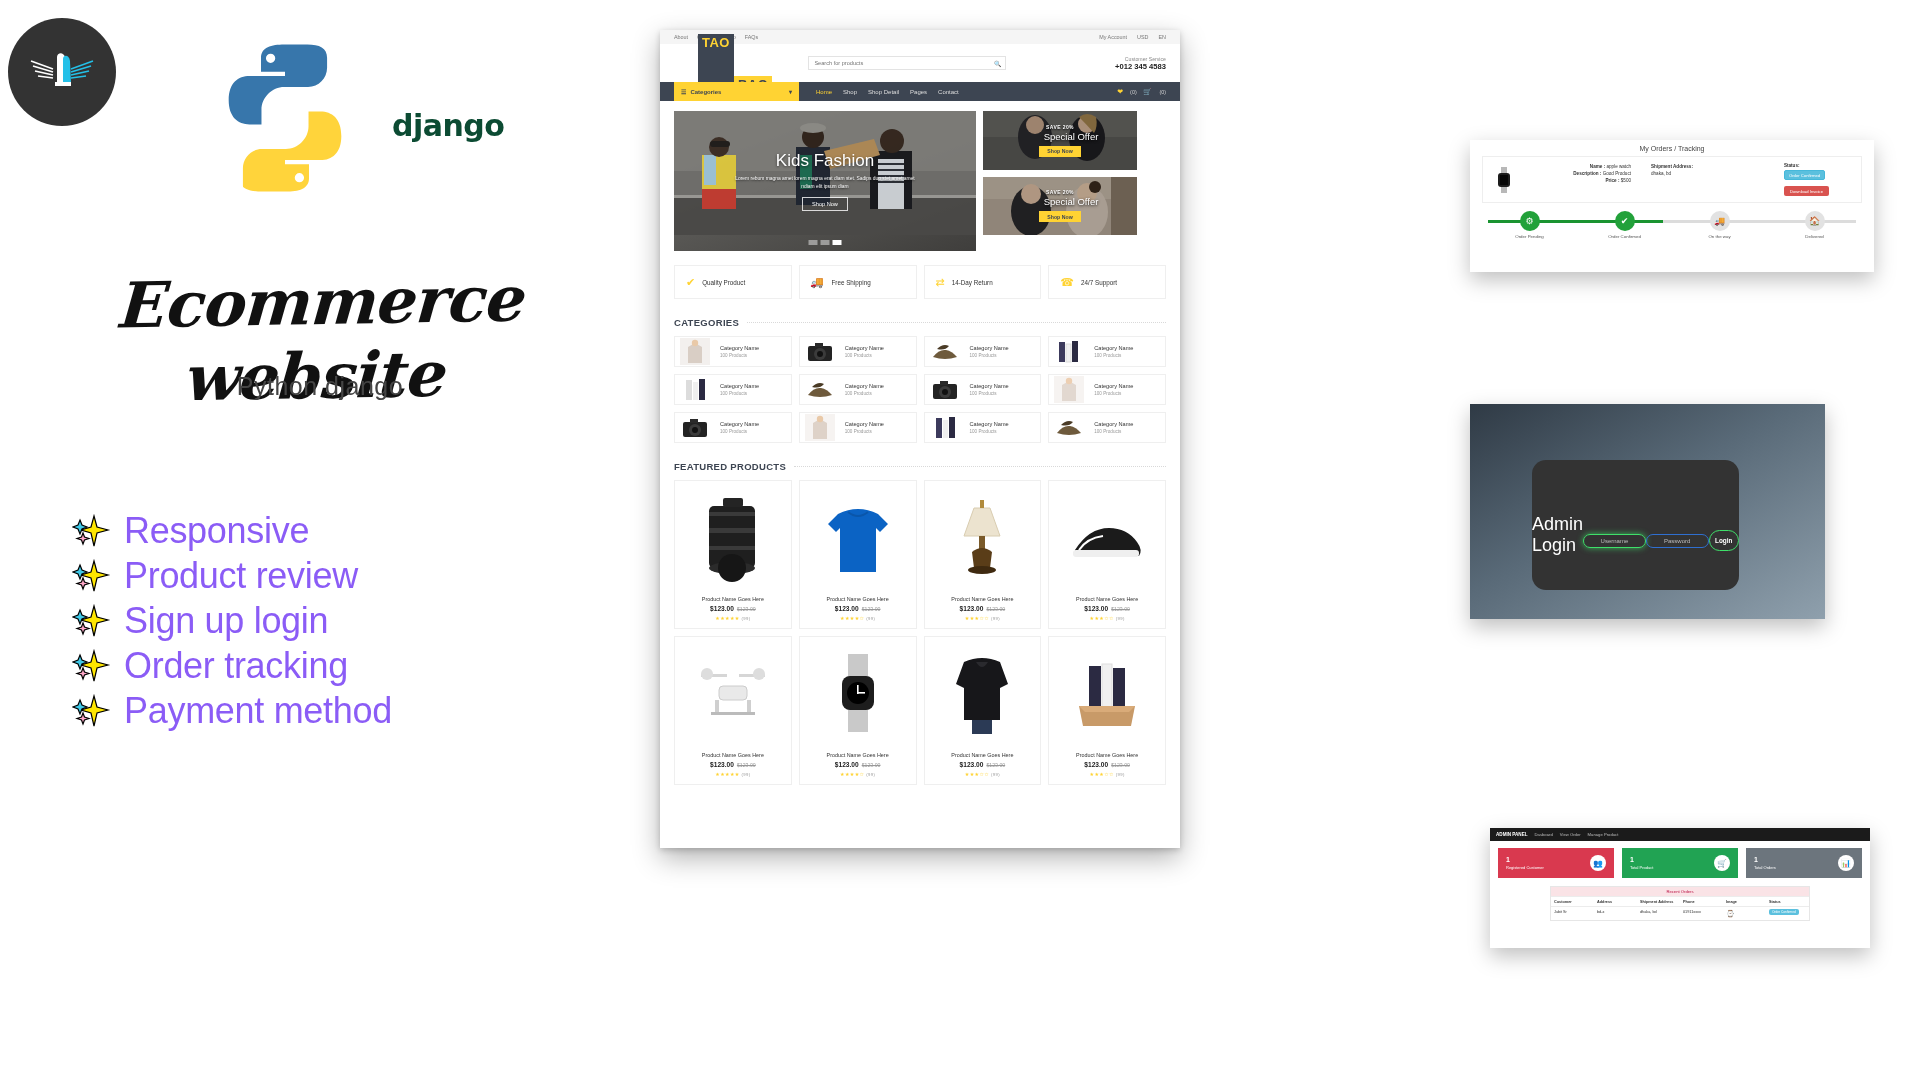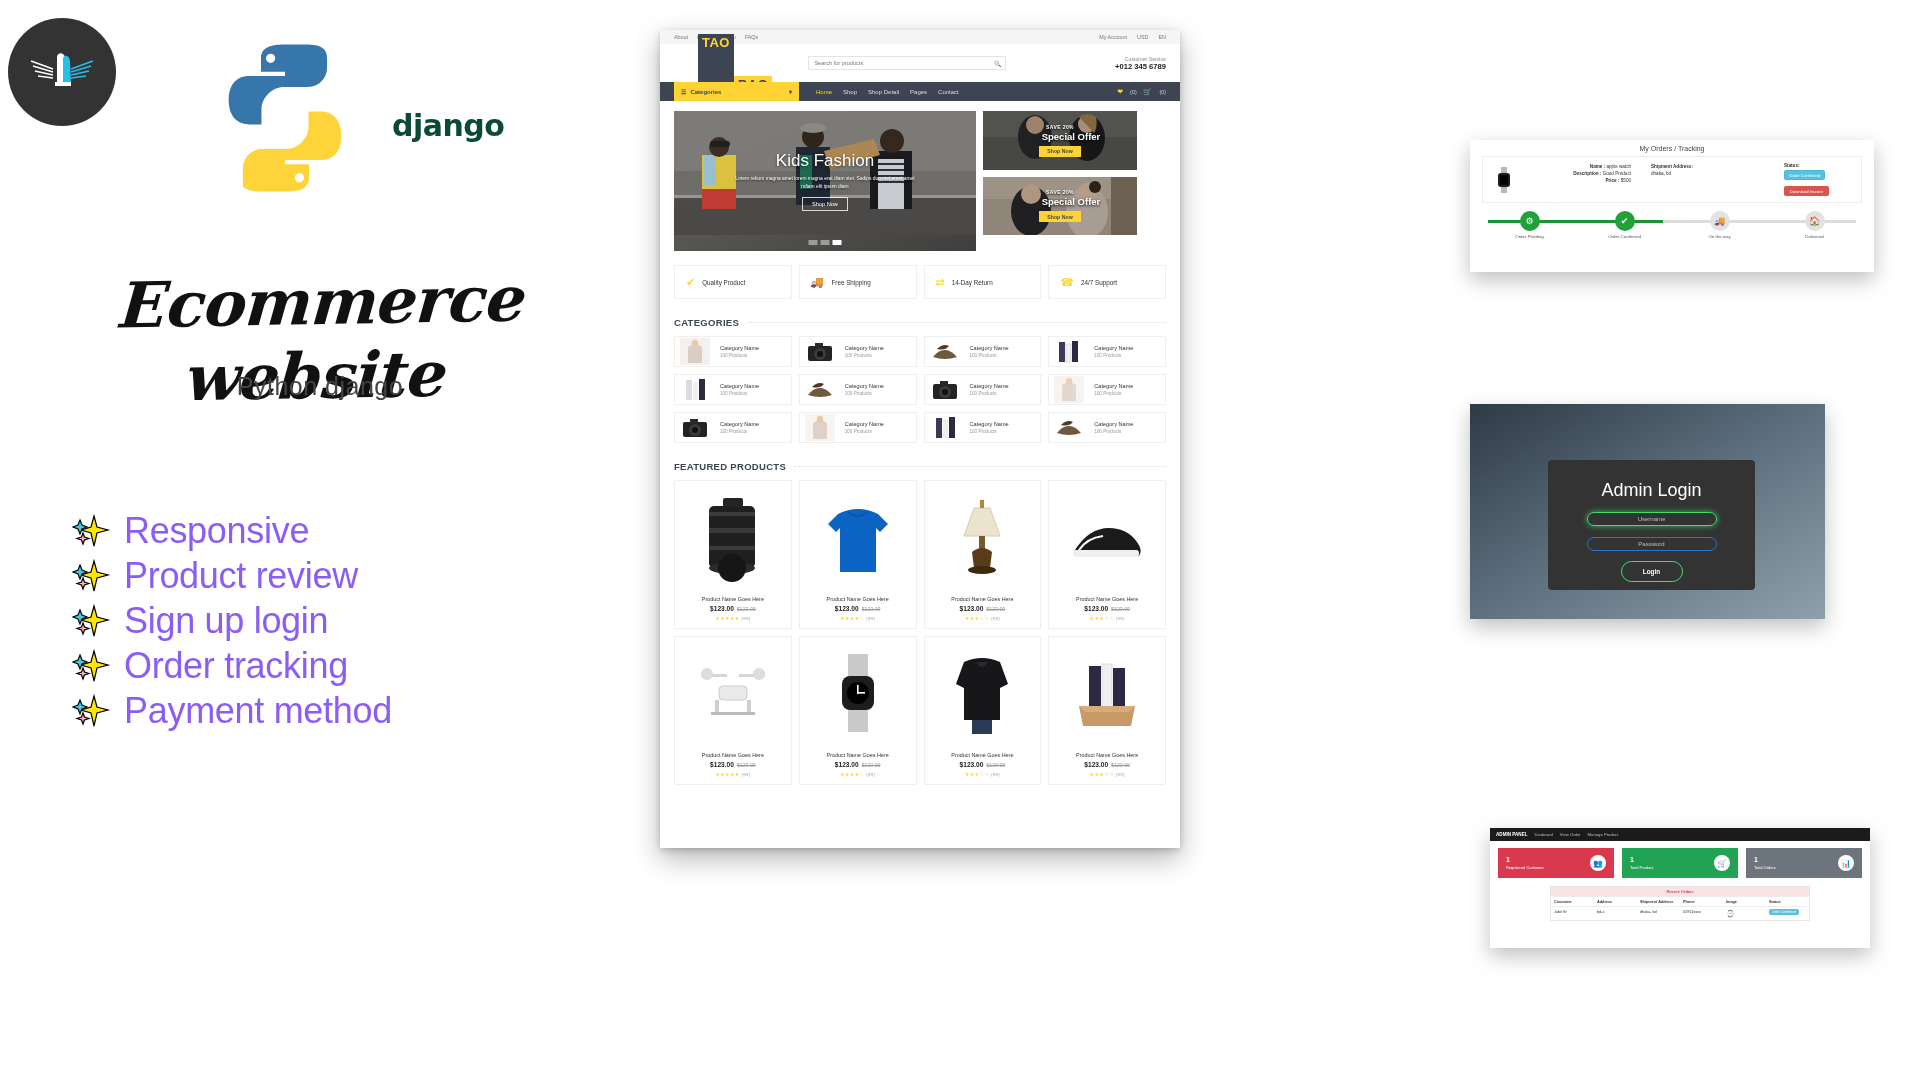--- a/index.html
+++ b/index.html
@@ -101,21 +101,21 @@
   .hero-dots { position:absolute; bottom:6px; left:50%; transform:translateX(-50%); display:flex; gap:3px;}
   .hero-dots i { width:9px; height:5px; background:rgba(255,255,255,.45); display:block; }
   .hero-dots i.on { background:#ffffff; }
 
   .promo-col { display:flex; flex-direction:column; gap:7px; }
   .promo { width:154px; height:58.5px; position:relative; overflow:hidden; }
   .promo .pbg { position:absolute; inset:0; }
   .promo .pov { position:absolute; inset:0; background:rgba(0,0,0,.22);
     display:flex; flex-direction:column; align-items:center; justify-content:center; color:#fff;}
   .promo .save { font-size:5px; font-weight:bold; letter-spacing:.4px; text-shadow:0 1px 2px #000;}
-  .promo .offer { font-size:9.5px; font-weight:bold; text-shadow:0 1px 3px #000; margin-top:1px;margin-left:22px;}
+  .promo .offer { font-size:9.5px; font-weight:normal; text-shadow:0 1px 3px #000; margin-top:1px;margin-left:22px;}
   .promo .pbtn { margin-top:4px; background:#FFD333; color:#3d4552; font-size:5.2px;
      font-weight:600; padding:2.5px 8px; }
 
   .feature-strip { display:flex; gap:7px; padding:14px 14px 0 14px; }
   .fcard { flex:1; height:34px; background:#fff; border:1px solid #efefef;
      display:flex; align-items:center; gap:7px; padding:0 11px; }
   .fcard .ficon { color:#FFD333; font-size:11px; display:flex; }
   .fcard .flabel { font-size:6.3px; color:#333; }
 
   .sec-head { display:flex; align-items:center; gap:8px; padding:18px 14px 8px 14px; }
@@ -166,22 +166,22 @@
   .tk-dot { width:20px; height:20px; border-radius:50%; background:#e2e2e2; color:#888;
       display:flex; align-items:center; justify-content:center; font-size:9px; }
   .tk-dot.done { background:#22a13a; color:#fff; }
   .tk-node span { margin-top:3px; font-size:4.4px; color:#555; }
 
   
   #login-mock { left:1470px; top:404px; width:355px; height:215px;
      background:linear-gradient(150deg,#2f3a45 0%,#596a78 45%,#8fa0ad 100%);
      box-shadow:0 8px 20px rgba(0,0,0,.25); }
   .login-card { position:absolute; left:62px; top:56px; width:207px; height:130px;
-     background:#333333; border-radius:4px; display:flex; flex-direction:column;
-     align-items:center; padding-top:20px;margin-left:16px; }
+     background:#333333; border-radius:14px; display:flex; flex-direction:row;
+     align-items:center; padding-top:20px; }
   .login-title { color:#fff; font-size:18px; font-weight:400; }
   .login-field { margin-top:11px; width:130px; height:14px; border-radius:9px;
      display:flex; align-items:center; justify-content:center; background:transparent;}
   .login-field.user { border:1.4px solid #3fe06a; box-shadow:0 0 6px rgba(63,224,106,.75);}
   .login-field.pass { border:1.4px solid #2f6fd0; }
   .login-field span { font-size:6px; color:#bdbdbd; }
   .login-btn { margin-top:10px; width:62px; height:21px; border-radius:11px;
      border:1.4px solid #3fe06a; display:flex; align-items:center; justify-content:center;
      color:#fff; font-size:6.4px; font-weight:bold; }
 
@@ -321,21 +321,21 @@
     <div class="logo">
       <span class="tao">TAO</span>
       <span class="bao">BAO</span>
     </div>
     <div class="searchwrap">
       <input placeholder="Search for products" style="">
       <span class="search-btn">🔍</span>
     </div>
     <div class="cs">
       <div class="cs-label">Customer Service</div>
-      <div class="cs-phone">+012 345 6789</div>
+      <div class="cs-phone">+012 345 4583</div>
     </div>
   </div>
 
   <div class="navbar">
     <div class="cat-btn">
       <span style="margin-right:4px;">☰</span>
       <span>Categories</span>
       <span class="chev">▾</span>
     </div>
     <div class="navlinks">

